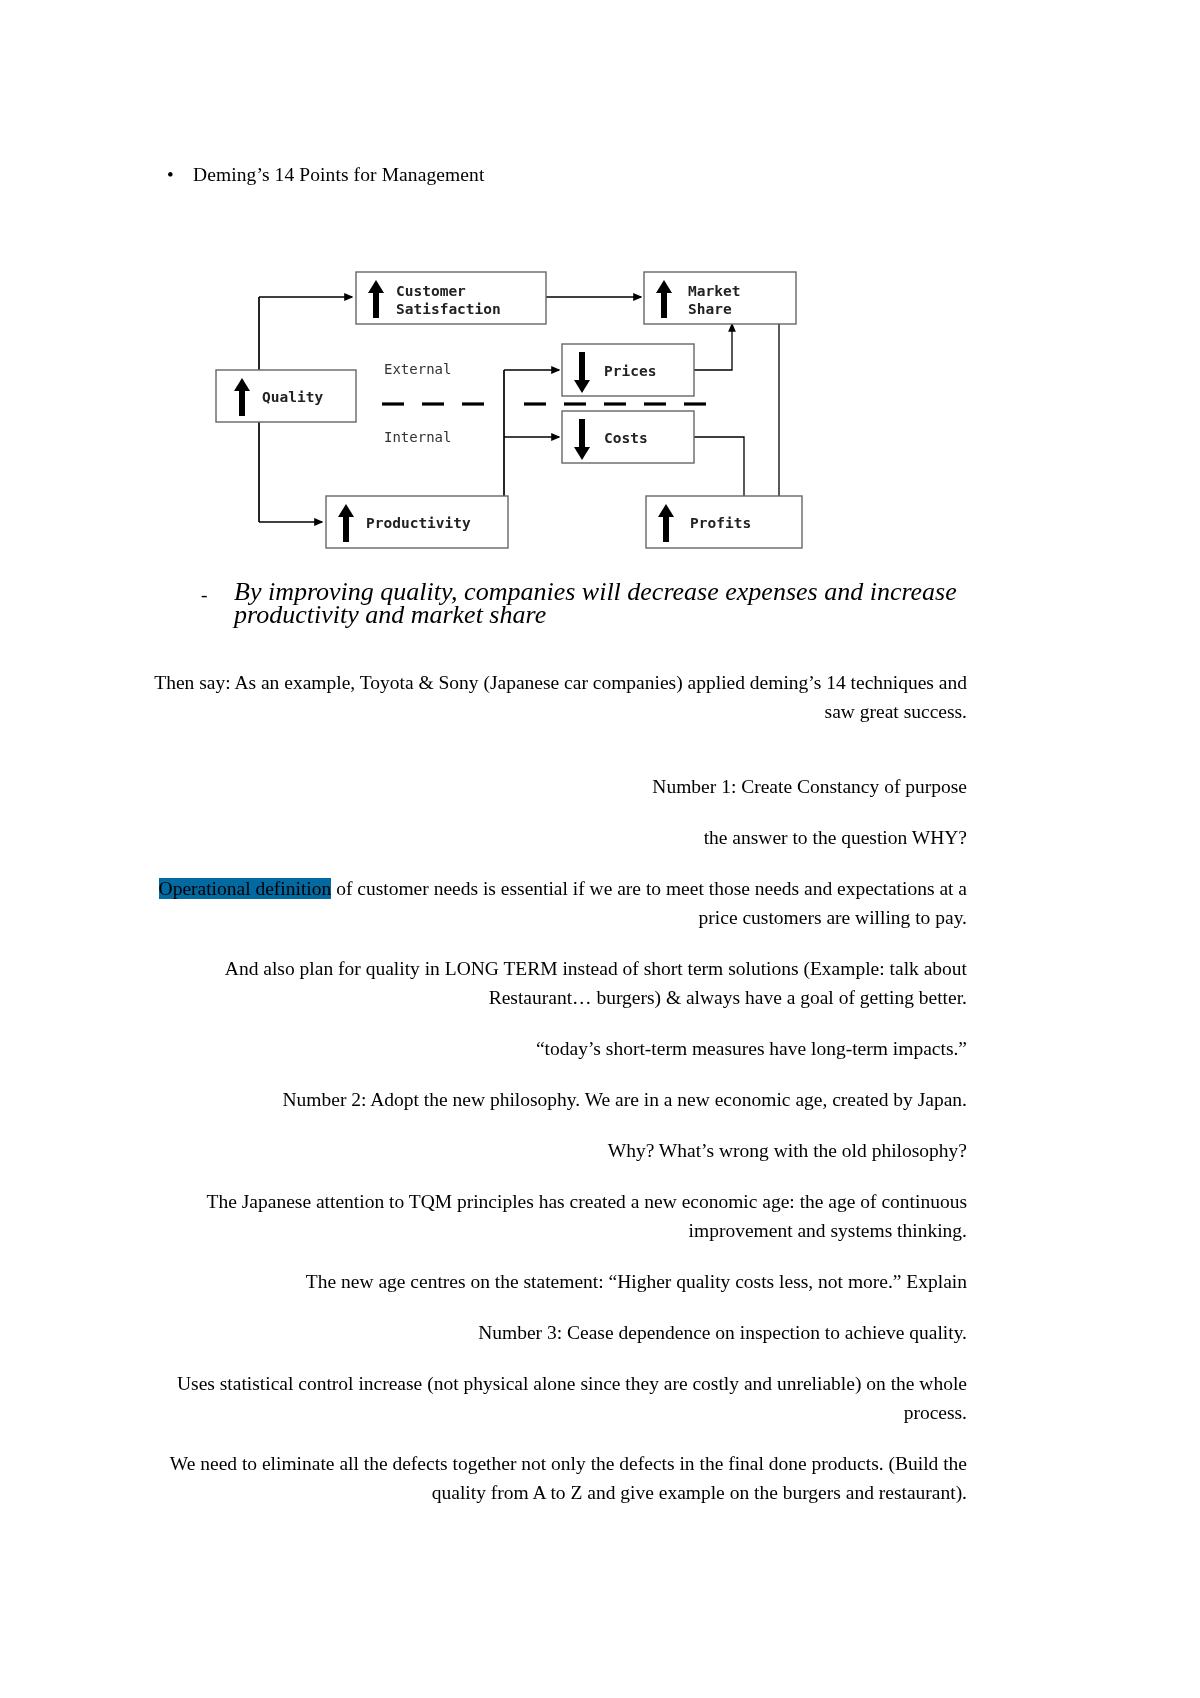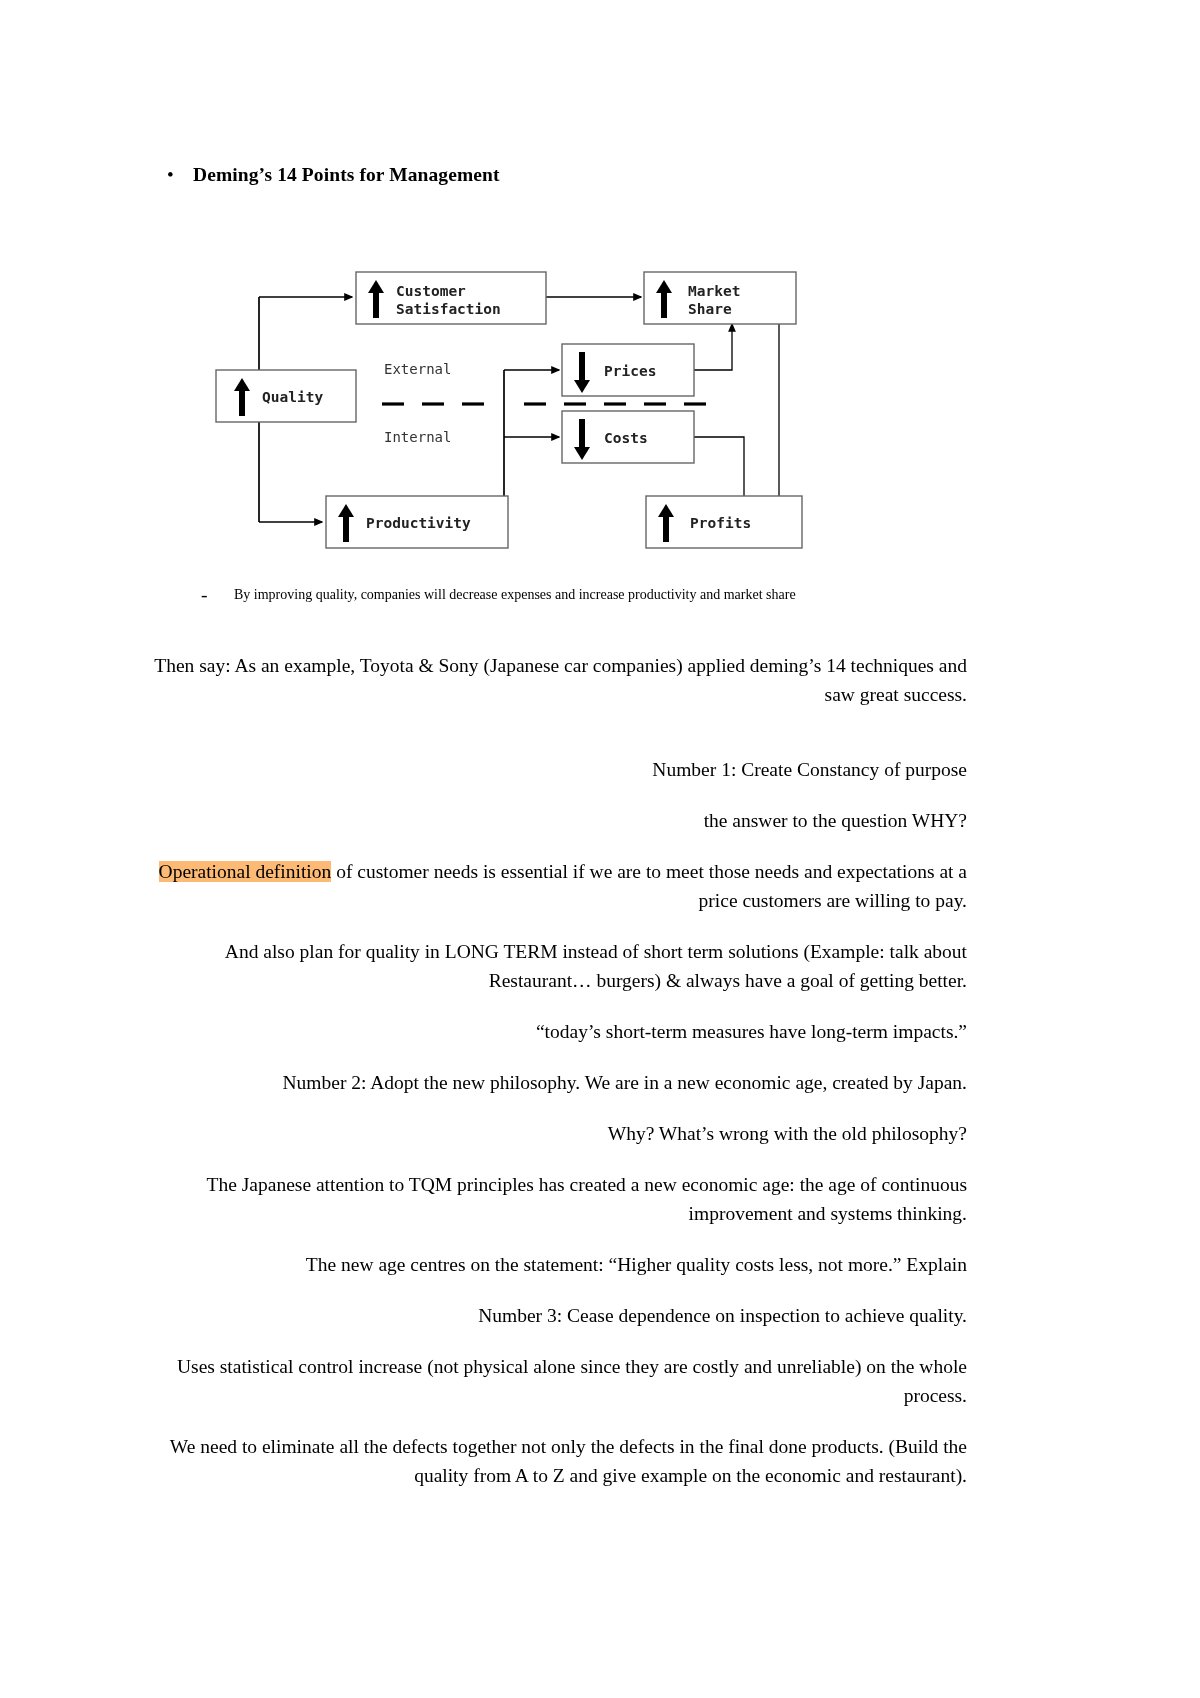--- a/index.html
+++ b/index.html
@@ -35,21 +35,21 @@
     margin-bottom: 6px;
   }
   .bullet-dot {
     width: 26px;
     flex: 0 0 26px;
     font-size: 19px;
     line-height: 30px;
     text-align: left;
   }
   .bullet-heading {
-    font-weight: bold;
+    font-weight: normal;
     font-size: 19.5px;
     line-height: 30px;
     letter-spacing: 0.1px;
     text-align: right;
   }
 
   
   .diagram-wrap {
     position: relative;
     width: 760px;
@@ -67,41 +67,42 @@
     margin-left: 70px;
     margin-top: 28px;
   }
   .dash-mark {
     width: 33px;
     flex: 0 0 33px;
     font-size: 19.5px;
     line-height: 29px;
   }
   .dash-text {
-    font-size: 14px;
-    line-height: 29px;
+    font-size: 26px;
+    line-height: 23px;
     width: 780px;
+    font-style: italic;
   }
 
   
   p.para {
     font-size: 19.5px;
     line-height: 29px;
     margin: 0 0 22px 0;
     width: 836px;
     text-align: right;
   }
   .spacer-lg {
     height: 42px;
   }
   .pre-start {
     height: 24px;
   }
   .hl {
-    background: #fdba74;
+    background: #0369a1;
   }
 </style>
 </head>
 <body>
 
 <div class="page">
   <div class="content">
 
     <div class="bullet-row">
       <span class="bullet-dot">•</span>
@@ -249,16 +250,16 @@
     <p class="para">Why? What’s wrong with the old philosophy?</p>
 
     <p class="para">The Japanese attention to TQM principles has created a new economic age: the age of continuous improvement and systems thinking.</p>
 
     <p class="para">The new age centres on the statement: “Higher quality costs less, not more.” Explain</p>
 
     <p class="para">Number 3: Cease dependence on inspection to achieve quality.</p>
 
     <p class="para">Uses statistical control increase (not physical alone since they are costly and unreliable) on the whole process.</p>
 
-    <p class="para">We need to eliminate all the defects together not only the defects in the final done products. (Build the quality from A to Z and give example on the economic and restaurant).</p>
+    <p class="para">We need to eliminate all the defects together not only the defects in the final done products. (Build the quality from A to Z and give example on the burgers and restaurant).</p>
 
   </div>
 </div>
 
 </body></html>

